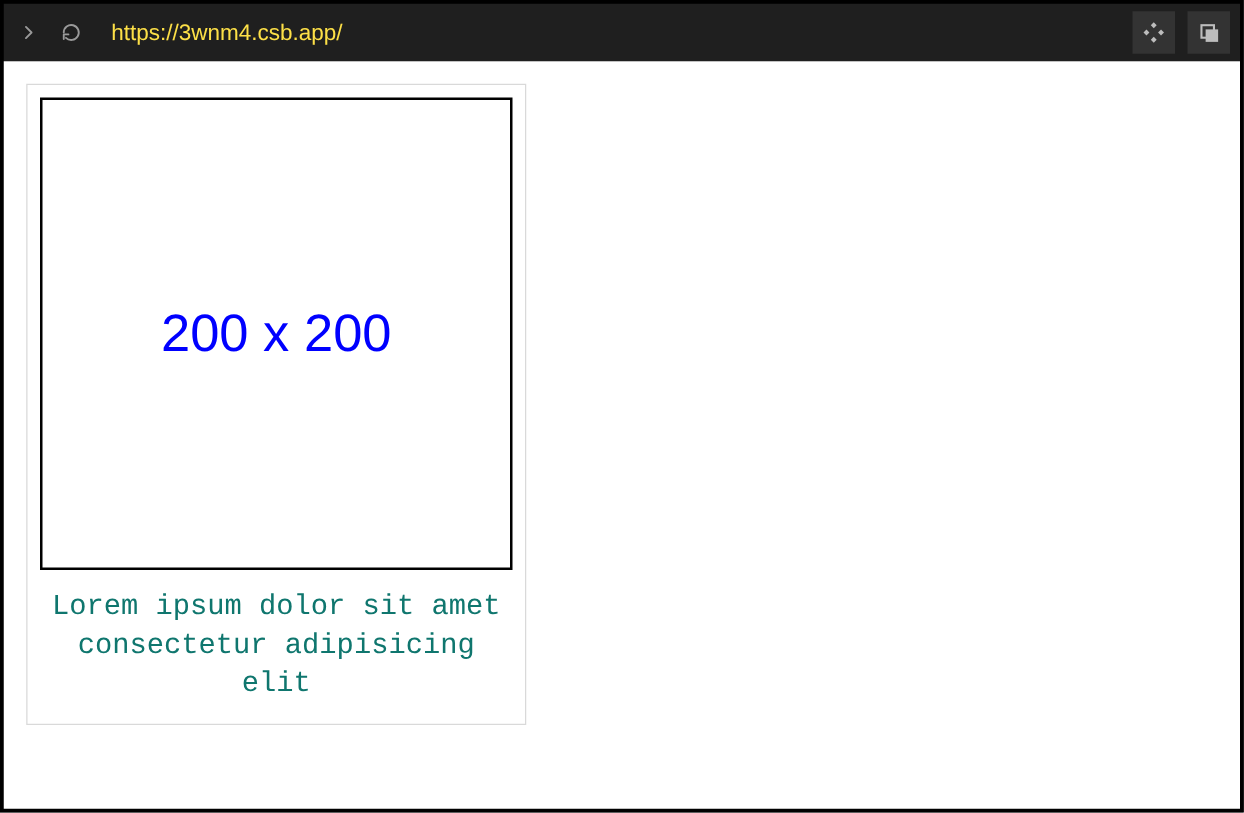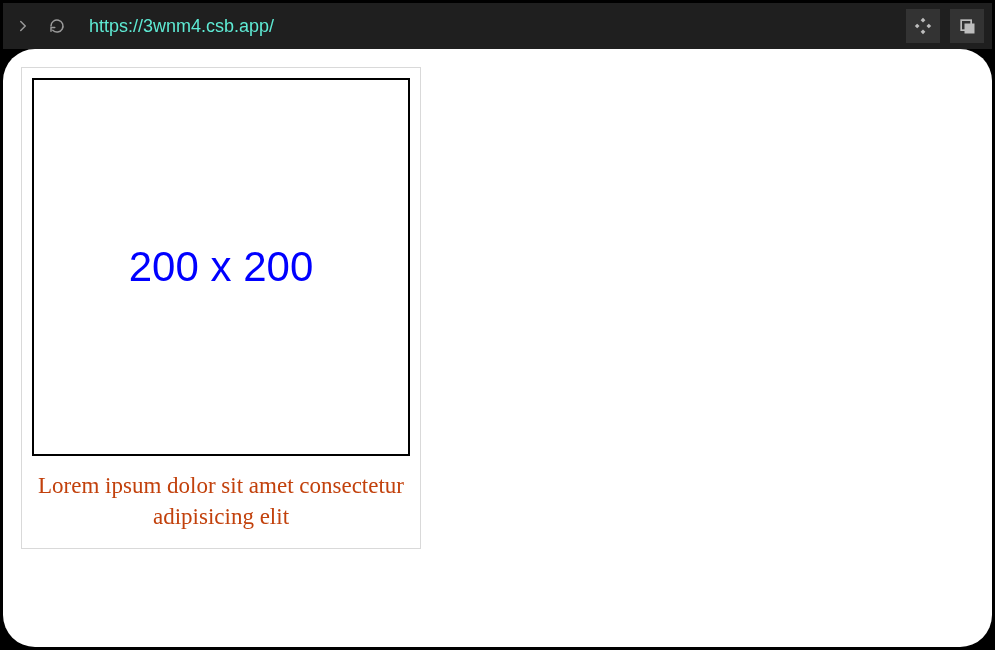--- a/index.html
+++ b/index.html
@@ -28,21 +28,21 @@
     color: #9a9a9a;
     width: 24px;
     height: 24px;
     display: flex;
     align-items: center;
     justify-content: center;
   }
   .nav-btn svg { width: 18px; height: 18px; }
   .addr {
     flex: 1;
-    color: #5eead4;
+    color: #fde047;
     font-size: 18px;
     padding: 6px 10px;
     background: transparent;
     border: none;
     outline: none;
     font-family: inherit;
   }
   .right-btn {
     width: 34px;
     height: 34px;
@@ -51,21 +51,20 @@
     align-items: center;
     justify-content: center;
     color: #bdbdbd;
   }
   .right-btn svg { width: 20px; height: 20px; }
   .viewport {
     background: #fff;
     width: 100%;
     height: calc(100% - 46px);
     padding: 18px;
-    border-radius: 32px;
   }
   .card {
     width: 400px;
     border: 1px solid #d9d9d9;
     padding: 10px;
     display: inline-block;
     text-align: center;
   }
   .placeholder {
     width: 378px;
@@ -77,23 +76,23 @@
     margin-bottom: 12px;
   }
   .placeholder-text {
     color: #0000ff;
     font-size: 42px;
     font-weight: 400;
     text-align: center;
     line-height: 1.35;
   }
   .caption {
-    color: #c2410c;
+    color: #0f766e;
     font-size: 23px;
-    font-family: Liberation Serif, serif;
+    font-family: Liberation Mono, monospace;
     line-height: 1.35;
     padding: 2px 4px 6px;
   }
 </style>
 </head>
 <body>
 
 <div class="frame">
 
   <div class="toolbar">

